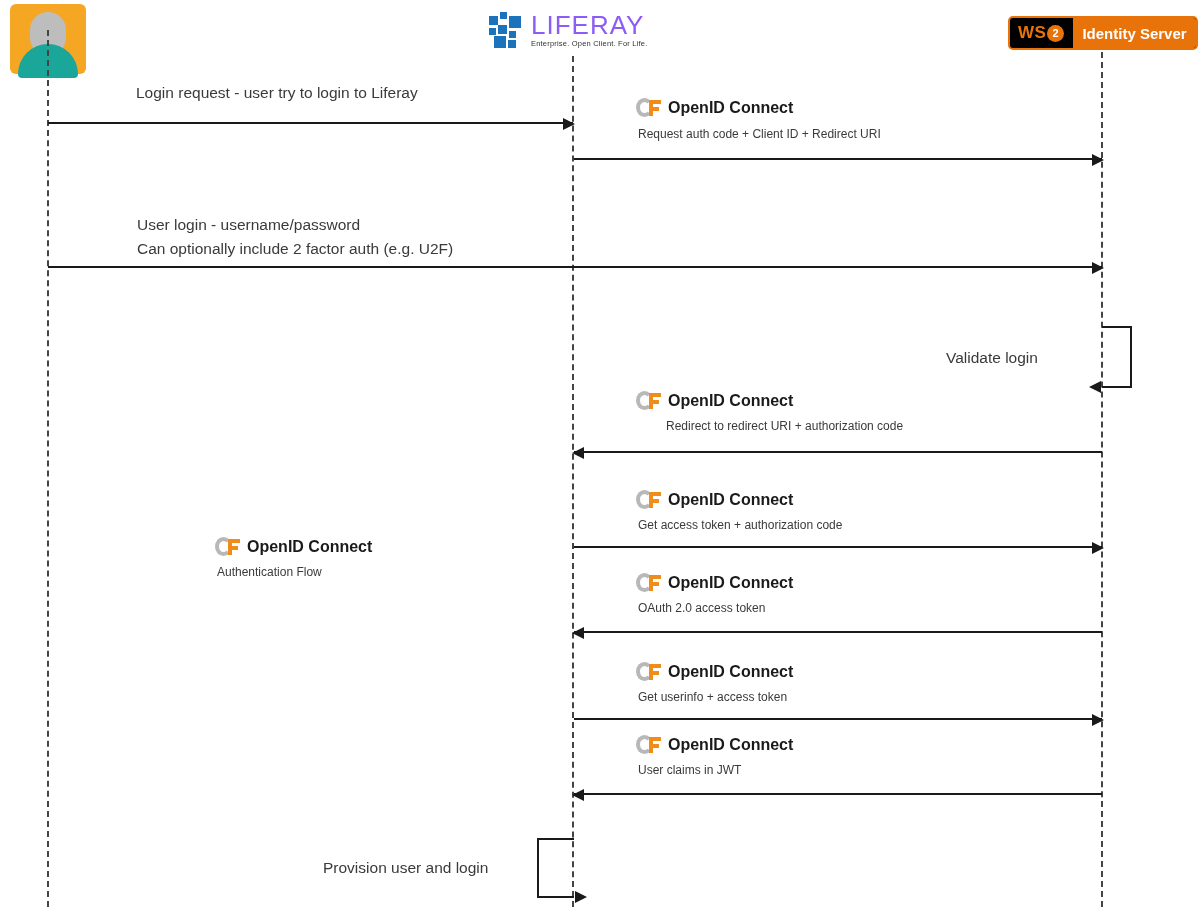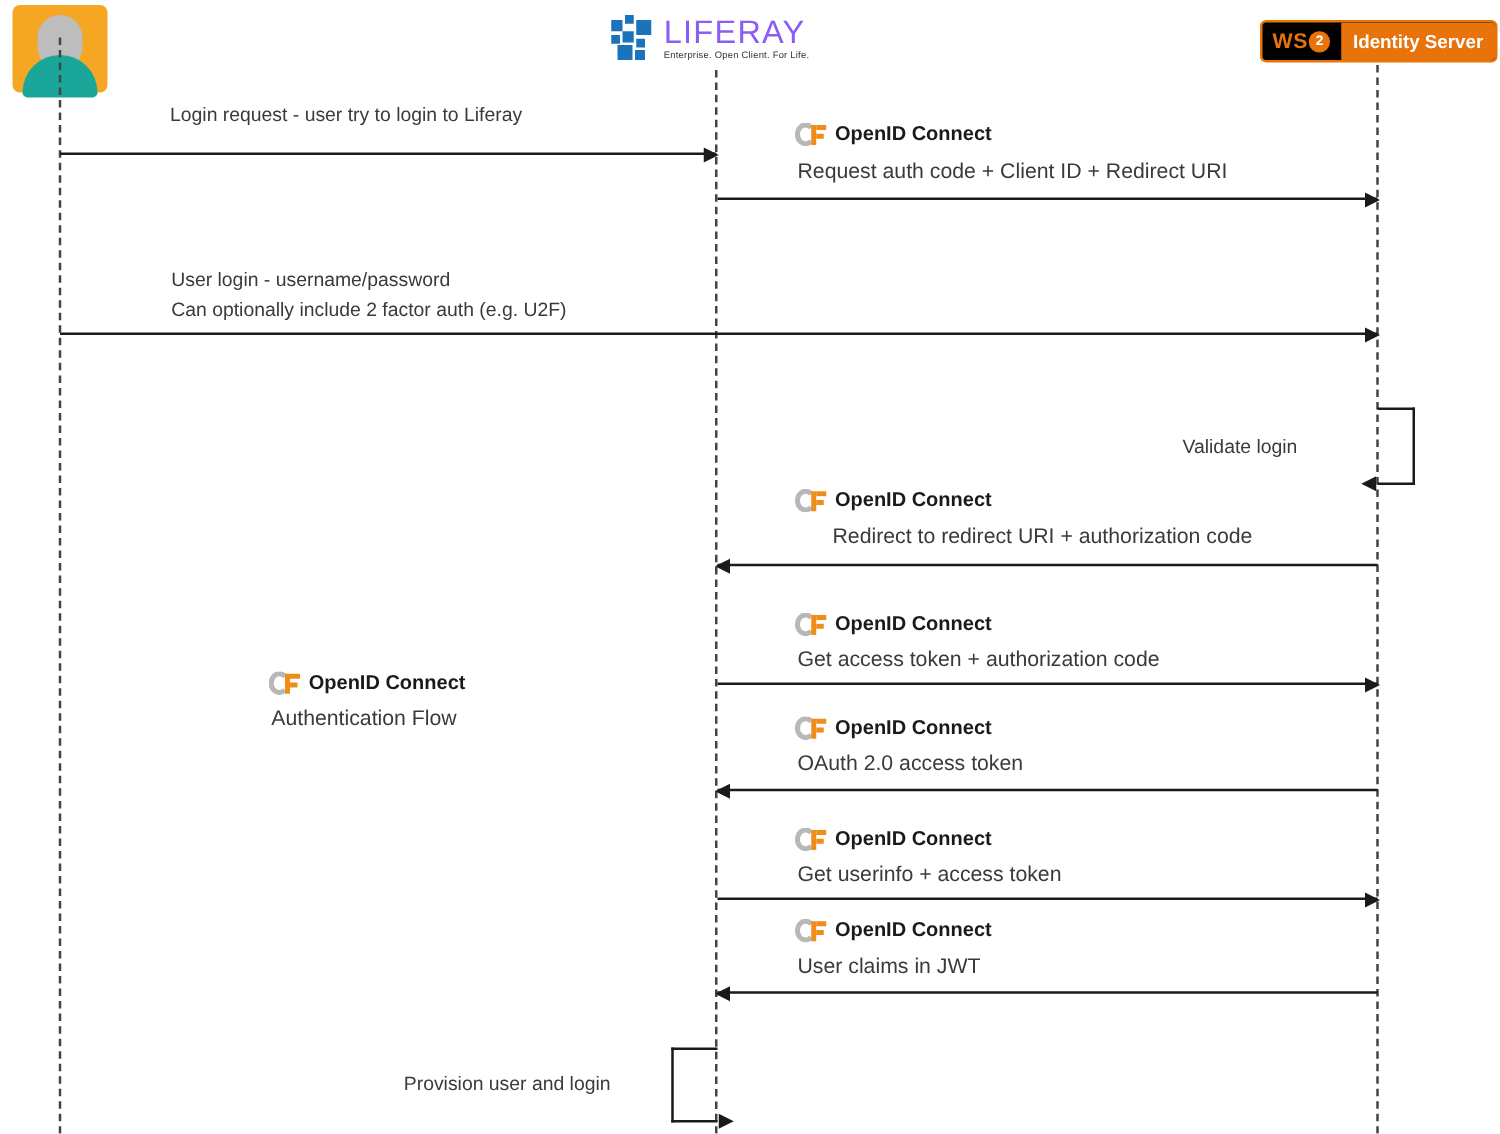--- a/index.html
+++ b/index.html
@@ -267,21 +267,21 @@
   }
   .oidc-title {
     font-size: 16px;
     font-weight: bold;
     color: #1a1a1a;
     margin-left: 6px;
     line-height: 22px;
   }
   .oidc-sub {
     position: absolute;
-    font-size: 17px;
+    font-size: 12px;
     color: #3a3a3a;
     white-space: nowrap;
   }
 </style>
 </head>
 <body>
 
 <div id="canvas">
 
   <div class="actor">

